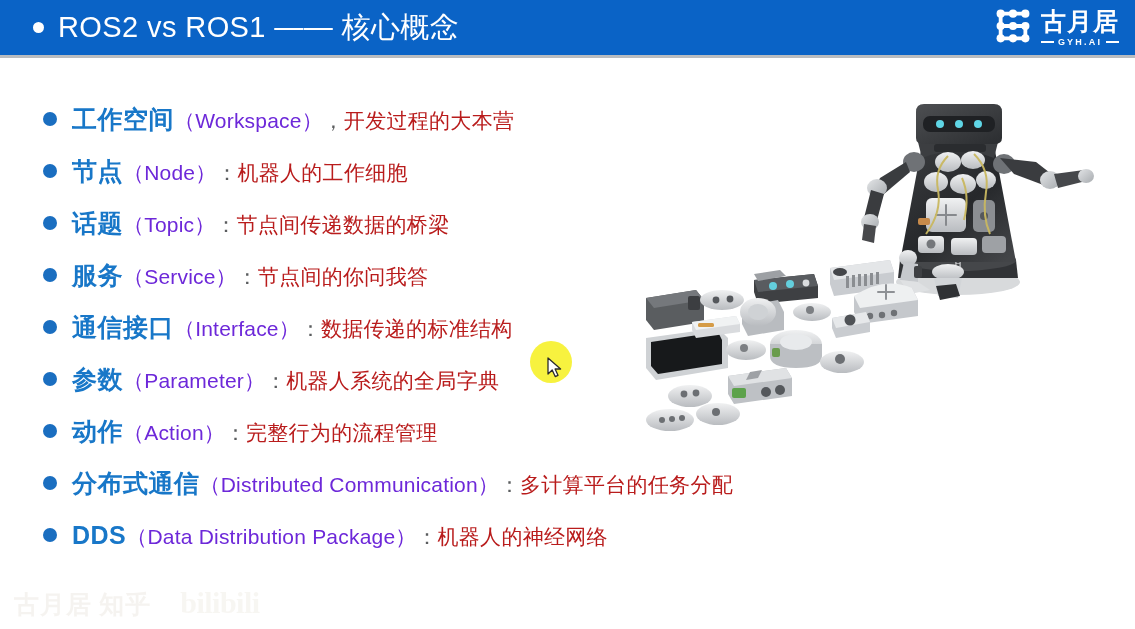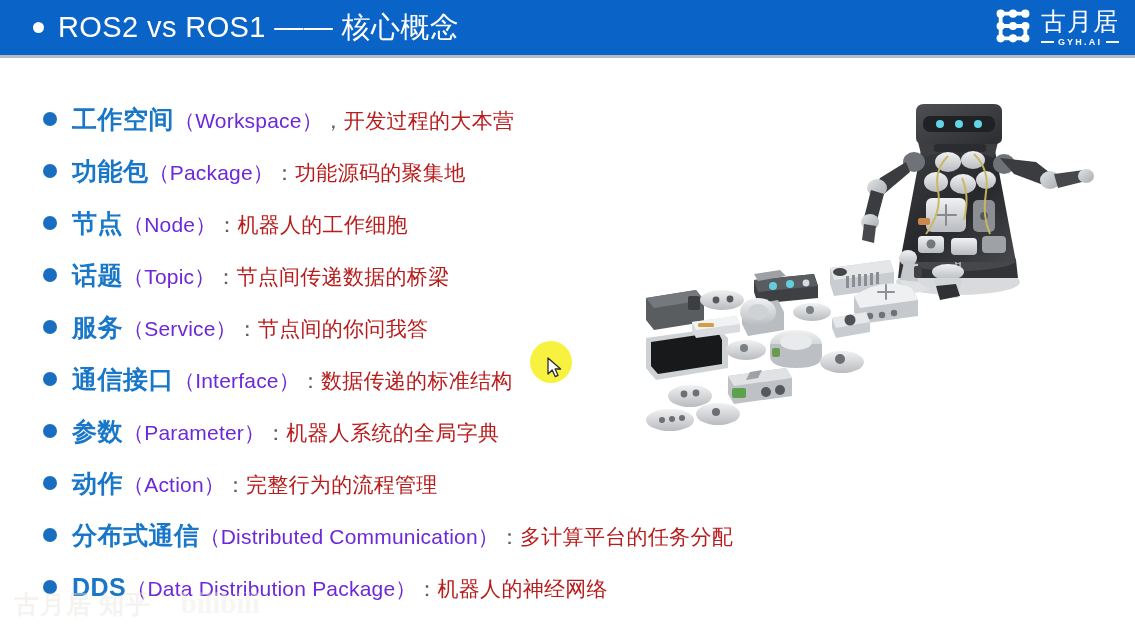--- a/index.html
+++ b/index.html
@@ -71,21 +71,21 @@
   #logo-mark { flex: 0 0 auto; margin-right: 9px; }
   #logo-textblock {
     display: flex;
     flex-direction: column;
     align-items: center;
     justify-content: center;
   }
   #logo-name {
     color: #ffffff;
     font-size: 25px;
-    font-weight: 400;
+    font-weight: 700;
     line-height: 1.05;
     letter-spacing: 1px;
     white-space: nowrap;
   }
   #logo-sub-row {
     display: flex;
     align-items: center;
     width: 100%;
     margin-top: 2px;
   }
@@ -259,24 +259,20 @@
     </span>
   </div>
 
   <div id="bullet-list">
       <div class="bullet-row">
         <span class="row-bullet"></span>
         <span class="row-text"><span class="term">工作空间</span><span class="en">（Workspace）</span><span class="sep">，</span><span class="desc">开发过程的大本营</span></span>
       </div>
       <div class="bullet-row">
         <span class="row-bullet"></span>
-        <span class="row-text"><span class="term">功能包</span><span class="en">（Package）</span><span class="sep">：</span><span class="desc">功能源码的聚集地</span></span>
-      </div>
-      <div class="bullet-row">
-        <span class="row-bullet"></span>
         <span class="row-text"><span class="term">节点</span><span class="en">（Node）</span><span class="sep">：</span><span class="desc">机器人的工作细胞</span></span>
       </div>
       <div class="bullet-row">
         <span class="row-bullet"></span>
         <span class="row-text"><span class="term">话题</span><span class="en">（Topic）</span><span class="sep">：</span><span class="desc">节点间传递数据的桥梁</span></span>
       </div>
       <div class="bullet-row">
         <span class="row-bullet"></span>
         <span class="row-text"><span class="term">服务</span><span class="en">（Service）</span><span class="sep">：</span><span class="desc">节点间的你问我答</span></span>
       </div>

